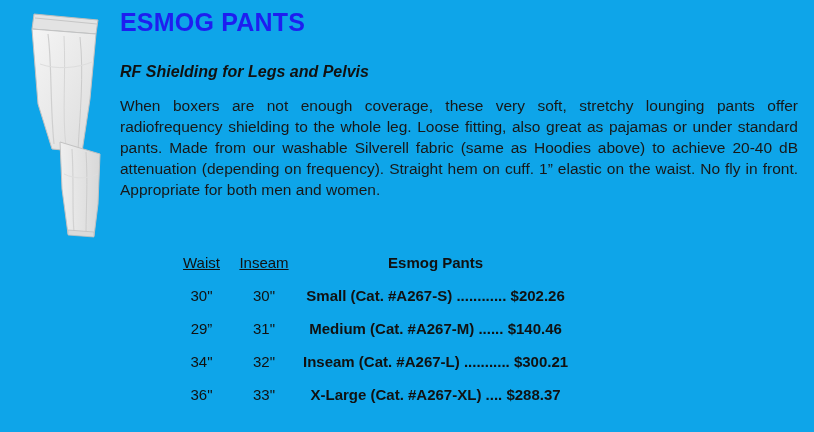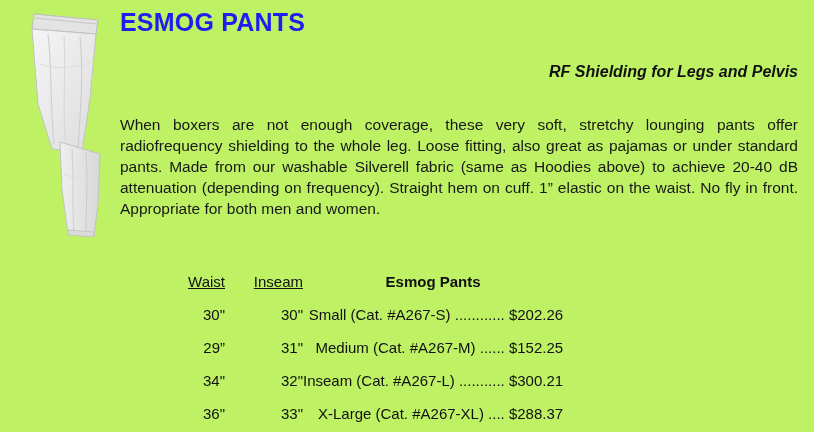--- a/index.html
+++ b/index.html
@@ -2,21 +2,21 @@
 <html><head>
 <meta charset="utf-8">
 <style>
   html, body { margin: 0; padding: 0; background: #ffffff; }
   body {
     width: 814px; height: 432px;
     font-family: "Liberation Sans", sans-serif;
     color: #111111;
     overflow: hidden;
   }
-  .page { position: relative; width: 814px; height: 432px; background: #bef264; }
+  .page { position: relative; width: 814px; height: 432px; background: #0ea5e9; }
 
   .product-image {
     position: absolute; left: 4px; top: 4px;
     width: 112px; height: 236px;
   }
 
   .content {
     position: absolute; left: 120px; top: 0;
     width: 678px;
   }
@@ -30,55 +30,54 @@
     letter-spacing: 0.2px;
   }
 
   .subtitle {
     margin: 27px 0 0 0;
     font-size: 16px;
     line-height: 18px;
     font-weight: bold;
     font-style: italic;
     color: #111111;
-    text-align: right;
   }
 
   .description {
-    margin: 33px 0 0 0;
+    margin: 14px 0 0 0;
     font-size: 15.5px;
     line-height: 21px;
     text-align: justify;
     color: #181818;
   }
 
   table.price-table {
     border-collapse: collapse;
     margin: 53px 0 0 58px;
     font-size: 15px;
   }
   .price-table th, .price-table td {
     padding: 0 0 14px 0;
     line-height: 19px;
-    text-align: right;
+    text-align: center;
     vertical-align: top;
     font-weight: normal;
     white-space: nowrap;
   }
   .price-table .col-waist  { width: 47px; }
   .price-table .col-inseam { width: 78px; margin-top: 24px; }
   .price-table th.hdr-underline {
     text-decoration: underline;
     font-weight: normal;
   }
   .price-table th.hdr-product {
     font-weight: bold;
     text-align: center;
   }
-  .price-table td.item-cell { font-weight: normal; }
+  .price-table td.item-cell { font-weight: bold; }
 </style>
 </head>
 <body>
 
 <div class="page">
 
   <div class="product-image">
     <svg width="112" height="236" viewBox="0 0 112 236" xmlns="http://www.w3.org/2000/svg">
       <defs>
         <linearGradient id="fabric" x1="0" y1="0" x2="1" y2="1">
@@ -127,21 +126,21 @@
       </thead>
       <tbody>
         <tr>
           <td>30"</td>
           <td>30"</td>
           <td class="item-cell"><span>Small (Cat. #A267-S)</span> <span>............</span> <span>$202.26</span></td>
         </tr>
         <tr>
           <td>29”</td>
           <td>31"</td>
-          <td class="item-cell"><span>Medium (Cat. #A267-M)</span> <span>......</span> <span>$152.25</span></td>
+          <td class="item-cell"><span>Medium (Cat. #A267-M)</span> <span>......</span> <span>$140.46</span></td>
         </tr>
         <tr>
           <td>34"</td>
           <td>32"</td>
           <td class="item-cell"><span>Inseam (Cat. #A267-L)</span> <span>...........</span> <span>$300.21</span></td>
         </tr>
         <tr>
           <td>36"</td>
           <td>33"</td>
           <td class="item-cell"><span>X-Large (Cat. #A267-XL)</span> <span>....</span> <span>$288.37</span></td>

